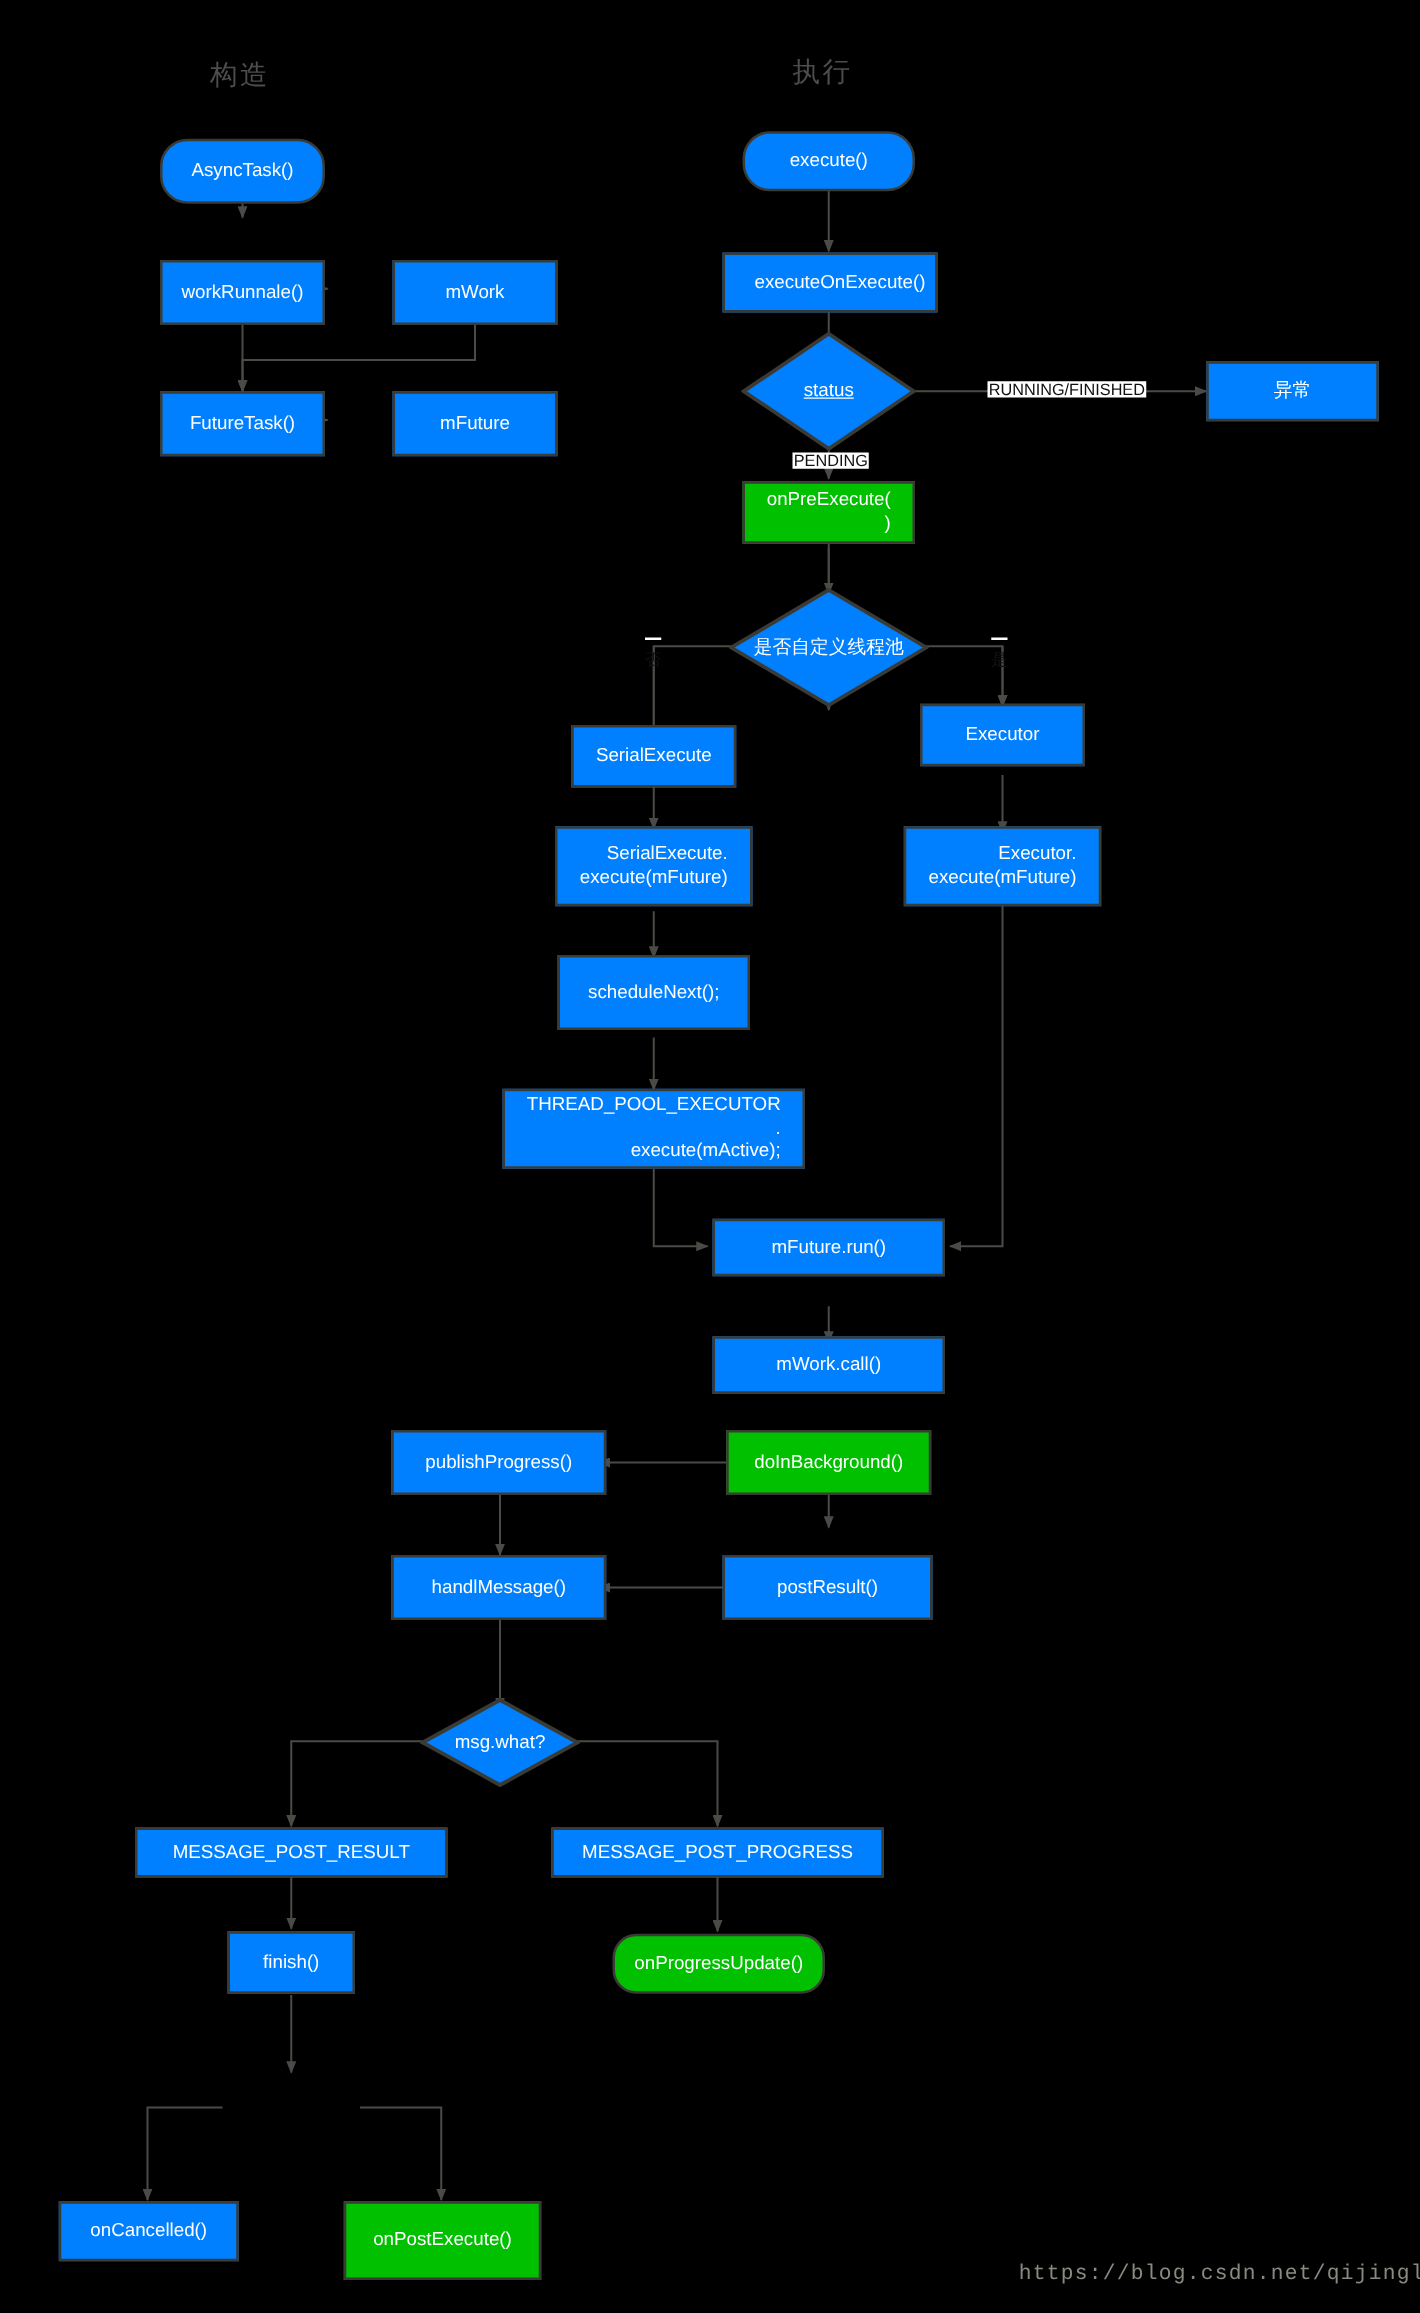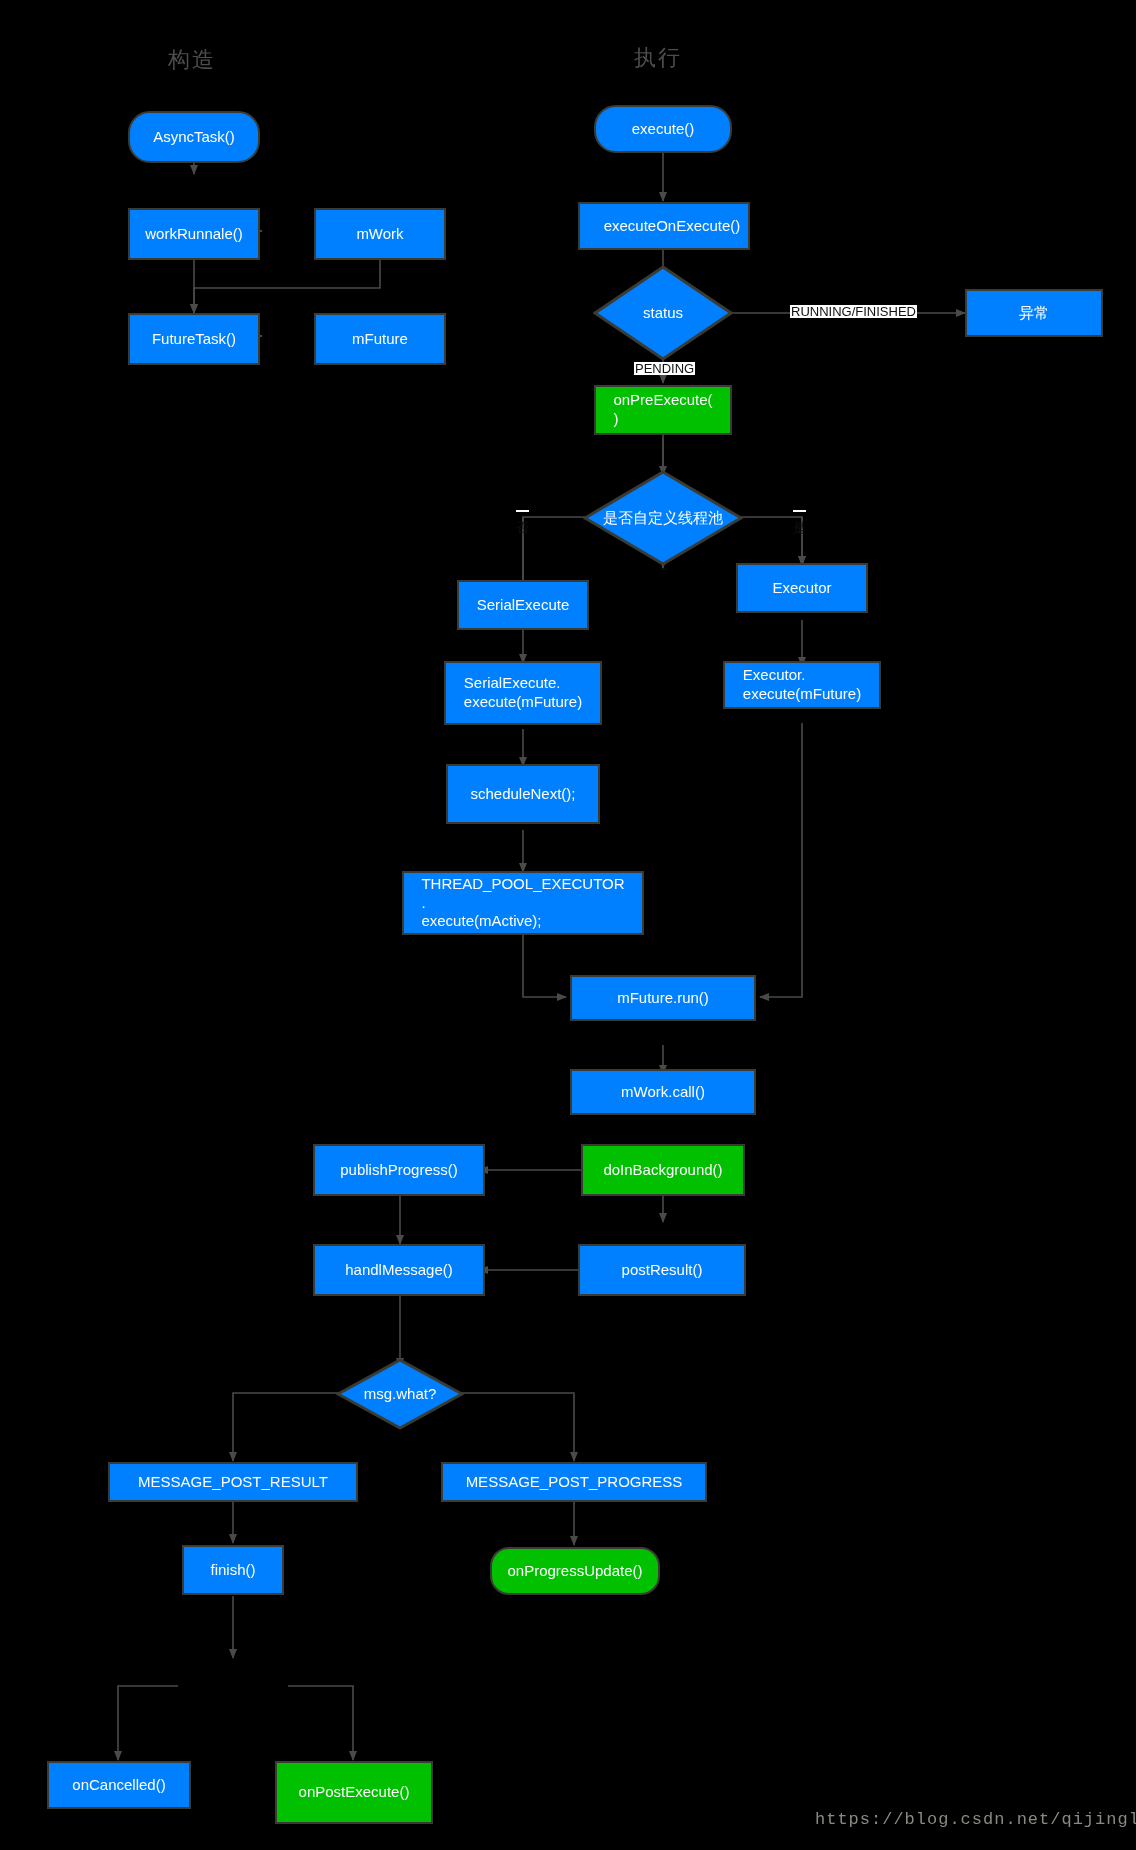--- a/index.html
+++ b/index.html
@@ -21,21 +21,21 @@
     width: 1136px;
     height: 1850px;
     pointer-events: none;
   }
   .node {
     position: absolute;
     box-sizing: border-box;
     display: flex;
     align-items: center;
     justify-content: center;
-    text-align: left;
+    text-align: right;
     color: #ffffff;
     font-size: 15px;
     line-height: 1.25;
     border: 2px solid #3b3b35;
     background: #0080ff;
     z-index: 3;
     white-space: pre-line;
   }
   .node.green { background: #00c000; }
   .node.stadium { border-radius: 22px; }
@@ -168,21 +168,21 @@
   <div class="node" style="left:314px; top:208px; width:132px; height:52px;">mWork</div>
 
   <div class="node" style="left:128px; top:313px; width:132px; height:52px;">FutureTask()</div>
 
   <div class="node" style="left:314px; top:313px; width:132px; height:52px;">mFuture</div>
 
   <div class="node stadium" style="left:594px; top:105px; width:138px; height:48px;">execute()</div>
 
   <div class="node" style="left:578px; top:202px; width:172px; height:48px;padding-left:16px;">executeOnExecute()</div>
 
-  <div class="node diamond" style="left:593px; top:265px; width:140px; height:96px;">
+  <div class="node diamond" style="left:593px; top:265px; width:140px; height:96px;text-decoration:underline;">
     <svg class="dshape" viewBox="0 0 140 96" preserveAspectRatio="none">
       <polygon points="70,2 138,48 70,94 2,48" fill="#0080ff" stroke="#3b3b35" stroke-width="3"></polygon>
     </svg>
     <span class="dlabel">status</span>
   </div>
 
   <div class="node" style="left:965px; top:289px; width:138px; height:48px;">异常</div>
 
   <div class="node green" style="left:594px; top:385px; width:138px; height:50px;">onPreExecute(
 )</div>
@@ -194,21 +194,21 @@
     <span class="dlabel">是否自定义线程池</span>
   </div>
 
   <div class="node" style="left:457px; top:580px; width:132px; height:50px;">SerialExecute</div>
 
   <div class="node" style="left:736px; top:563px; width:132px; height:50px;">Executor</div>
 
   <div class="node" style="left:444px; top:661px; width:158px; height:64px;">SerialExecute.
 execute(mFuture)</div>
 
-  <div class="node" style="left:723px; top:661px; width:158px; height:48px;">Executor.
+  <div class="node" style="left:723px; top:661px; width:158px; height:64px;">Executor.
 execute(mFuture)</div>
 
   <div class="node" style="left:446px; top:764px; width:154px; height:60px;">scheduleNext();</div>
 
   <div class="node" style="left:402px; top:871px; width:242px; height:64px; font-size:15px;">THREAD_POOL_EXECUTOR
 .
 execute(mActive);</div>
 
   <div class="node" style="left:570px; top:975px; width:186px; height:46px;">mFuture.run()</div>
 

